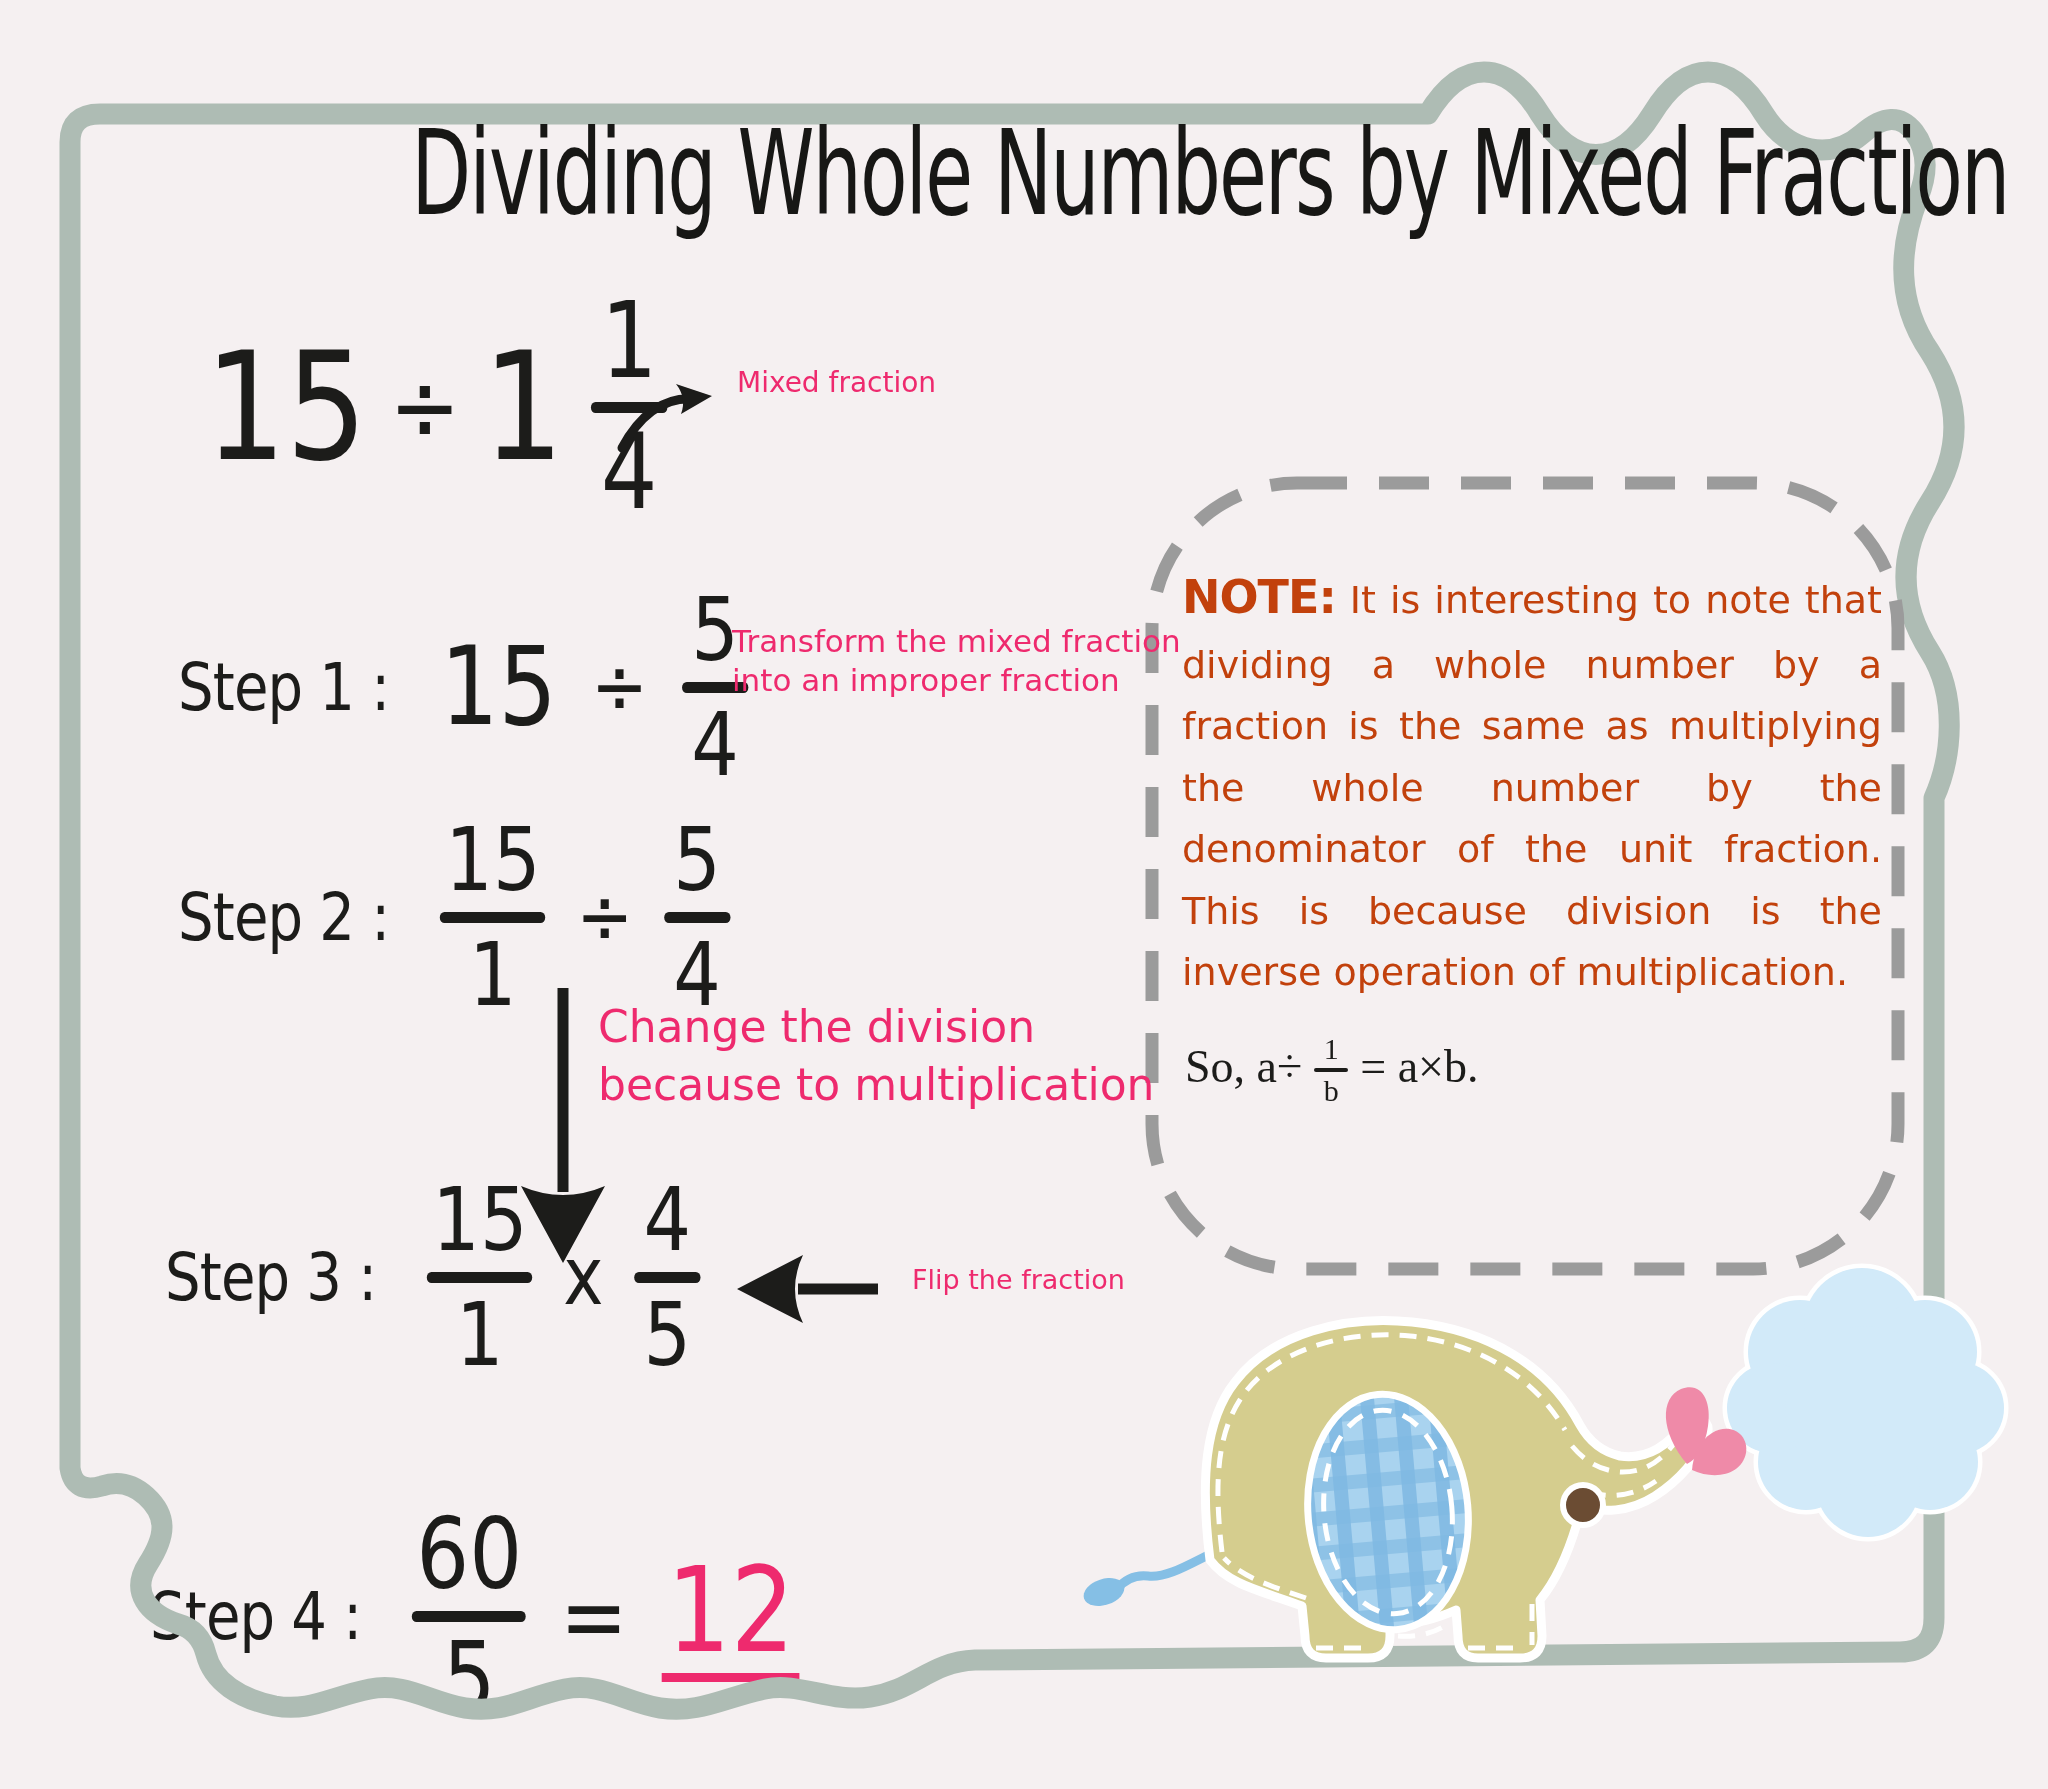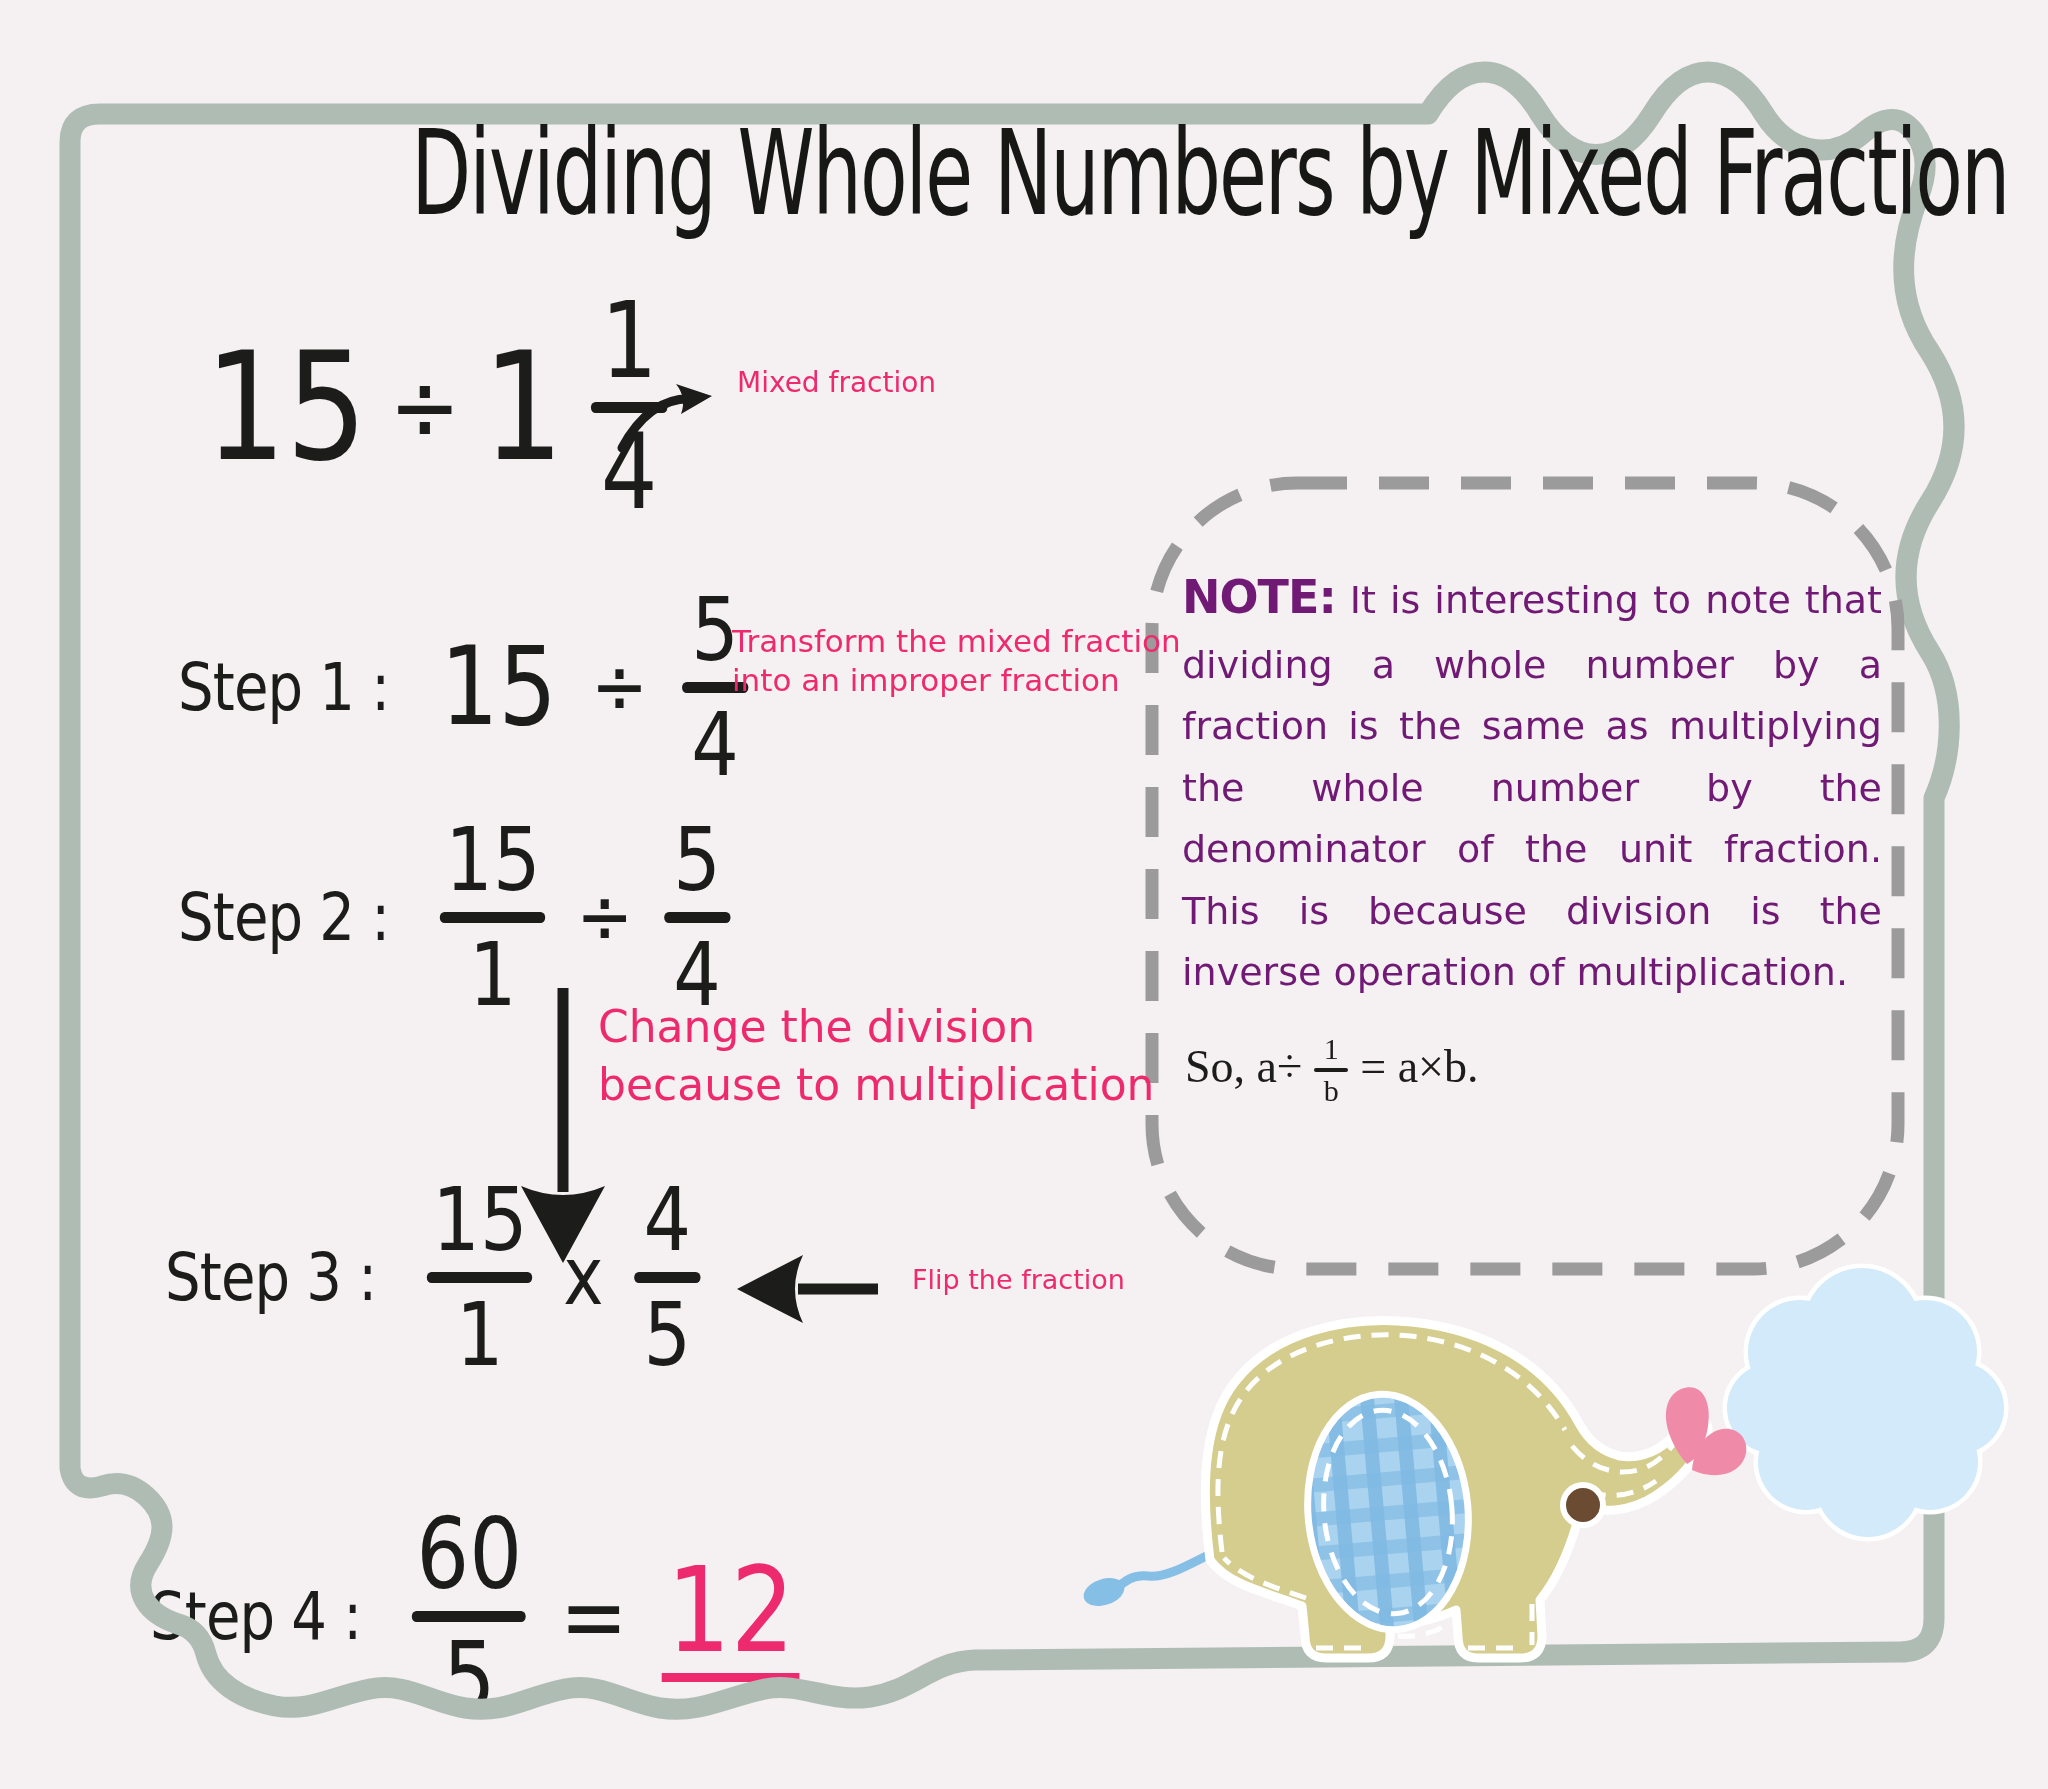--- a/index.html
+++ b/index.html
@@ -25,21 +25,21 @@
   .frac .bar{height:11px;border-radius:6px;background:#1c1c1a;margin:10px 0;}
   .f105{font-size:105px;} .f88{font-size:88px;} .f98{font-size:98px;}
   .result{font-size:118px;line-height:1;color:var(--accent_pink,#ee2a6e);
           border-bottom:9px solid var(--accent_pink,#ee2a6e);padding:0 6px 4px 6px;}
 
   
   .pink{color:var(--accent_pink,#ee2a6e);}
   .ann{line-height:1.32;}
 
   
-  .note-body{width:700px;font-size:38px;line-height:1.62;text-align:justify;color:#701a75;}
+  .note-body{width:700px;font-size:38px;line-height:1.62;text-align:justify;color:#c2410c;}
   .note-head{font-weight:bold;font-size:46px;letter-spacing:-1px;margin-right:14px;}
   .formula{display:flex;align-items:center;font-size:46px;gap:12px;}
   .sfrac{display:inline-flex;flex-direction:column;align-items:center;line-height:1;
          font-size:30px;transform:translateY(4px);}
   .sfrac .bar{height:4px;width:34px;background:#1c1c1a;border-radius:2px;margin:4px 0;}
 </style>
 </head>
 <body>
 
 <svg id="art" width="2048" height="1789" viewBox="0 0 2048 1789">

